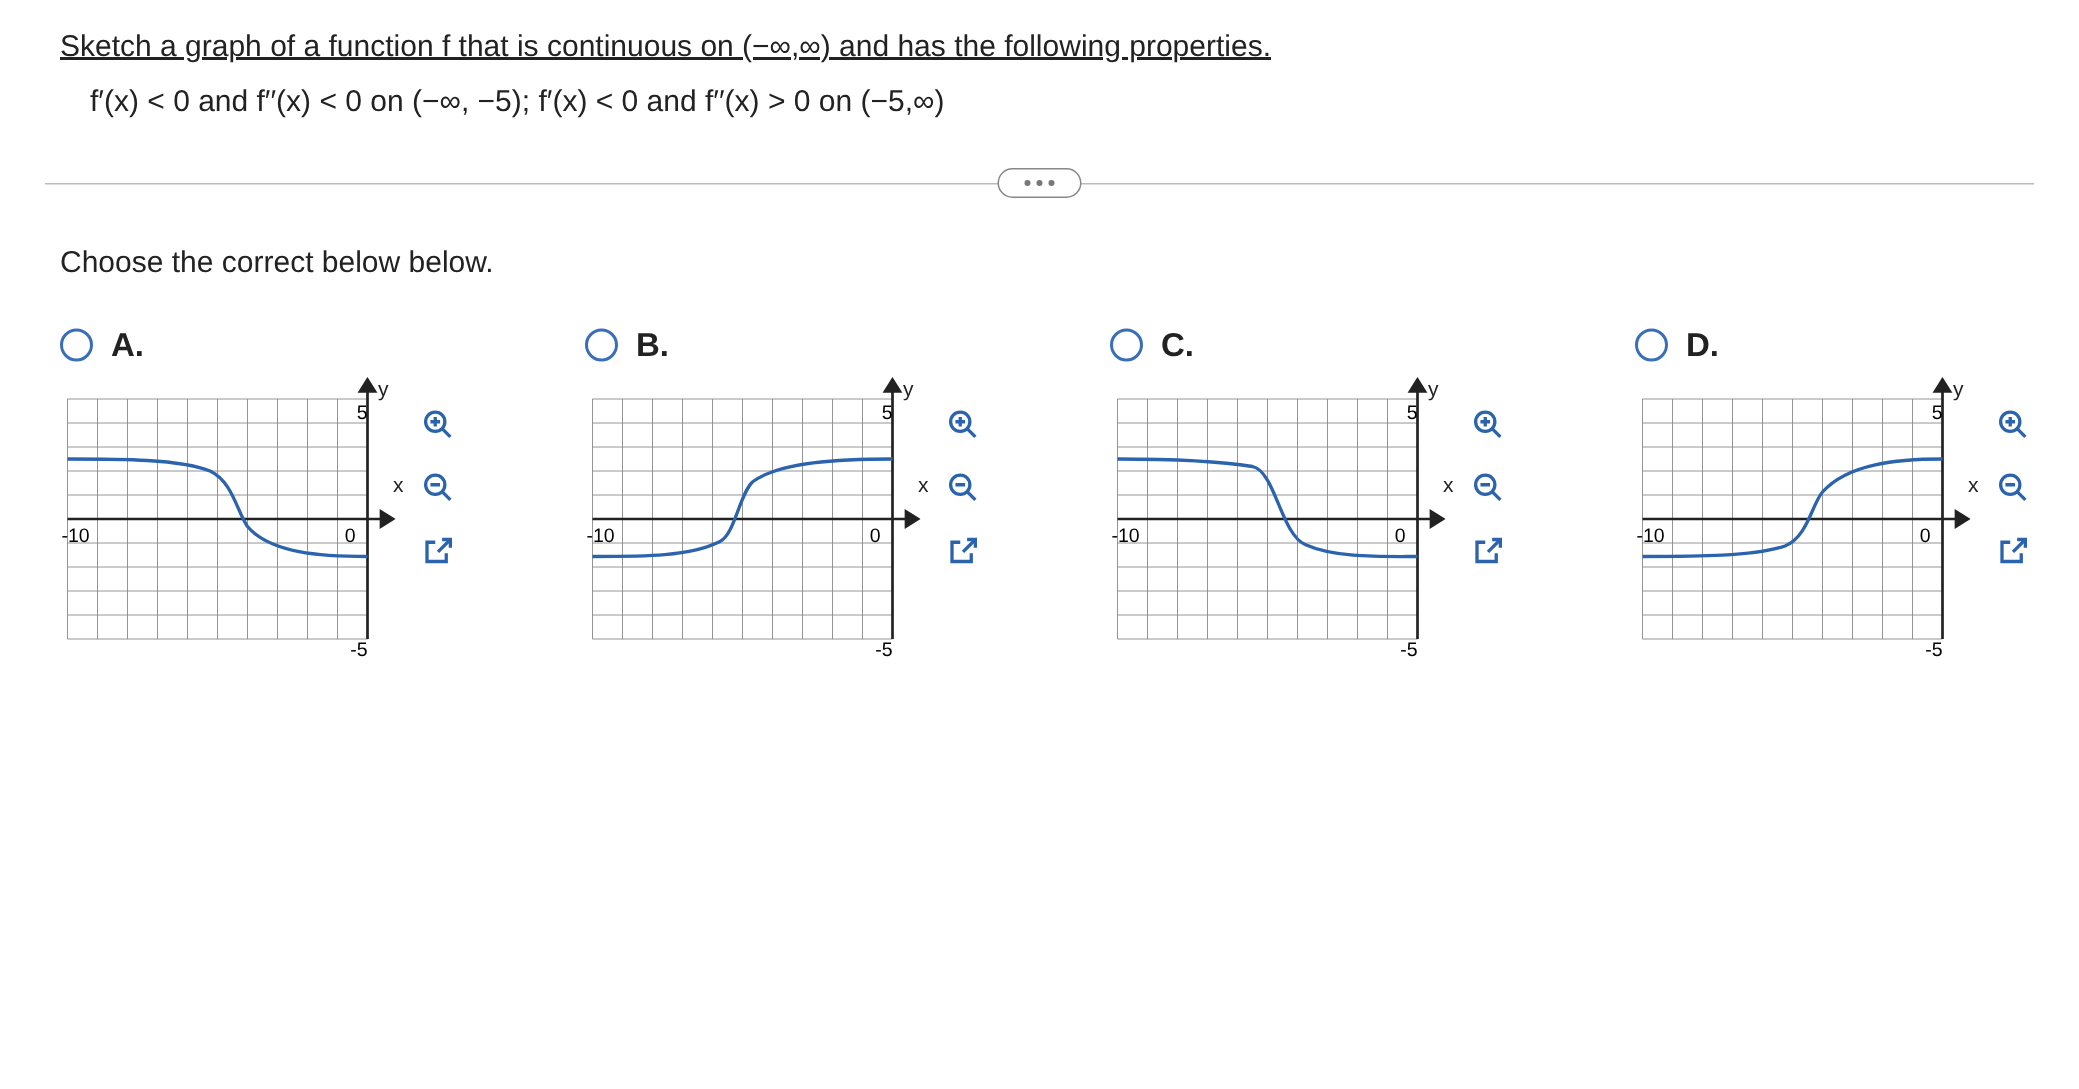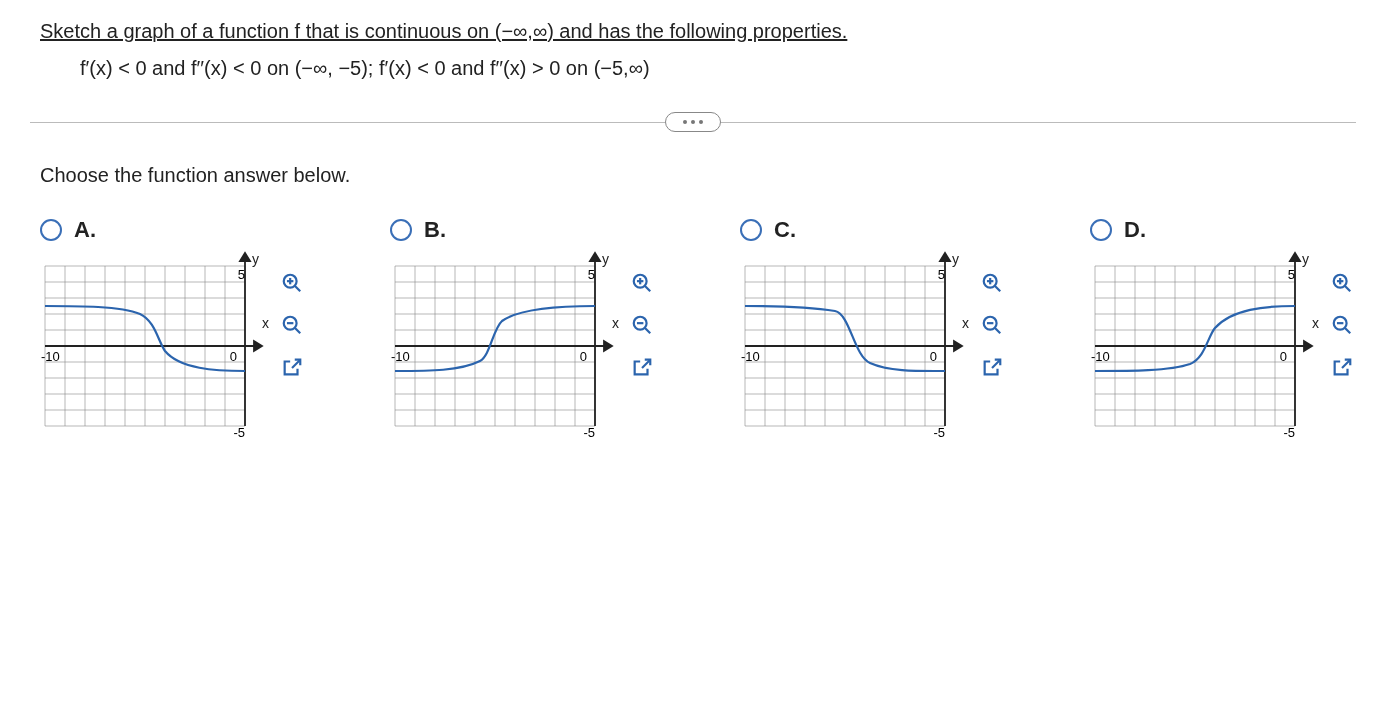--- a/index.html
+++ b/index.html
@@ -6,21 +6,21 @@
   body {
     margin: 0;
     padding: 20px 40px;
     font-family: Arial, Helvetica, sans-serif;
     font-size: 20px;
     color: #222;
     background: #fff;
     width: 1386px;
   }
   .question-line1 { margin-bottom: 14px; text-decoration: underline; }
-  .question-line2 { margin-left: 40px; margin-bottom: 30px; }
+  .question-line2 { margin-left: 20px; margin-bottom: 30px; }
   .divider-row {
     position: relative;
     height: 24px;
     margin-bottom: 30px;
   }
   .divider-line {
     border-top: 1px solid #bbb;
     position: absolute;
     top: 12px; left: -10px; right: -10px;
   }
@@ -99,21 +99,21 @@
 
 <div class="divider-row">
   <div class="divider-line"></div>
   <div class="pill">
     <span class="dot"></span>
       <span class="dot"></span>
       <span class="dot"></span>
   </div>
 </div>
 
-<div class="choose-line">Choose the function answer below.</div>
+<div class="choose-line">Choose the correct below below.</div>
 
 <div class="options-row">
 
   <div class="option">
     <div class="option-header">
       <div class="radio"></div>
       <div class="option-letter">A.</div>
     </div>
     <div class="option-body">
       <div class="graph-box">

